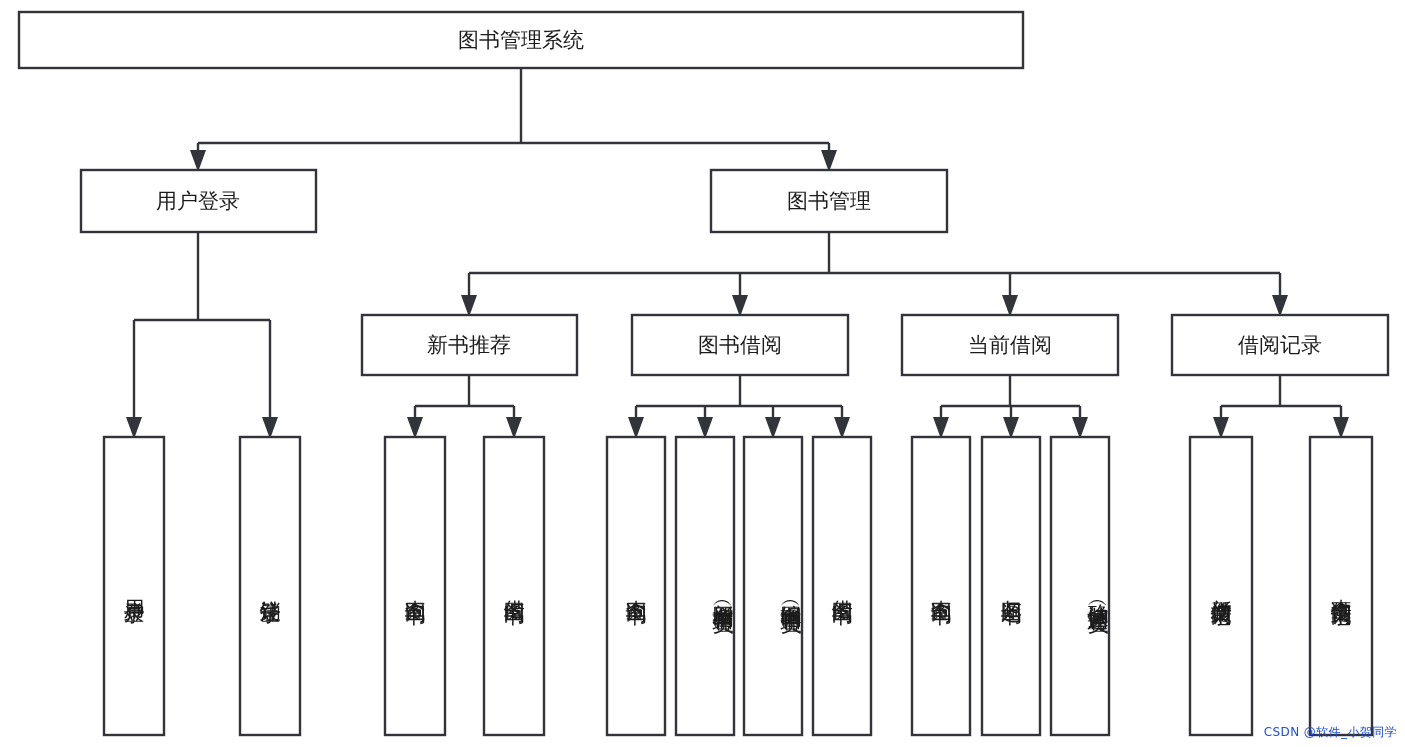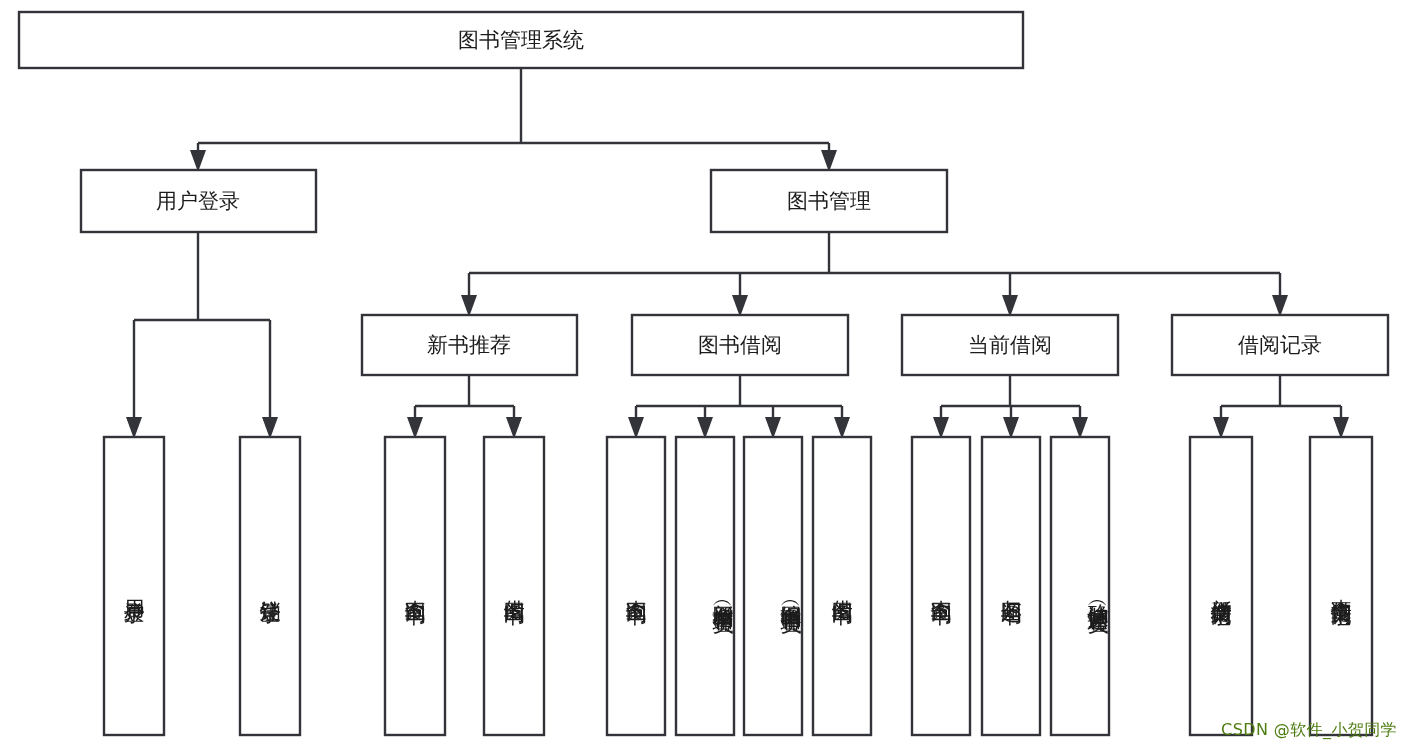--- a/index.html
+++ b/index.html
@@ -62,22 +62,22 @@
     display: flex;
     align-items: center;
     justify-content: center;
     pointer-events: none;
   }
   #watermark {
     position: absolute;
     right: 8px;
     bottom: 6px;
     font-family: "DejaVu Sans", "Liberation Sans", sans-serif;
-    font-size: 16px;
-    color: #4d7c0f;
+    font-size: 12px;
+    color: #1d4ed8;
     letter-spacing: 0.4px;
     white-space: nowrap;
   }
 </style>
 </head>
 <body>
 
 <div id="diagram-root">
 
   <svg id="flow-svg" viewBox="0 0 1405 747">

